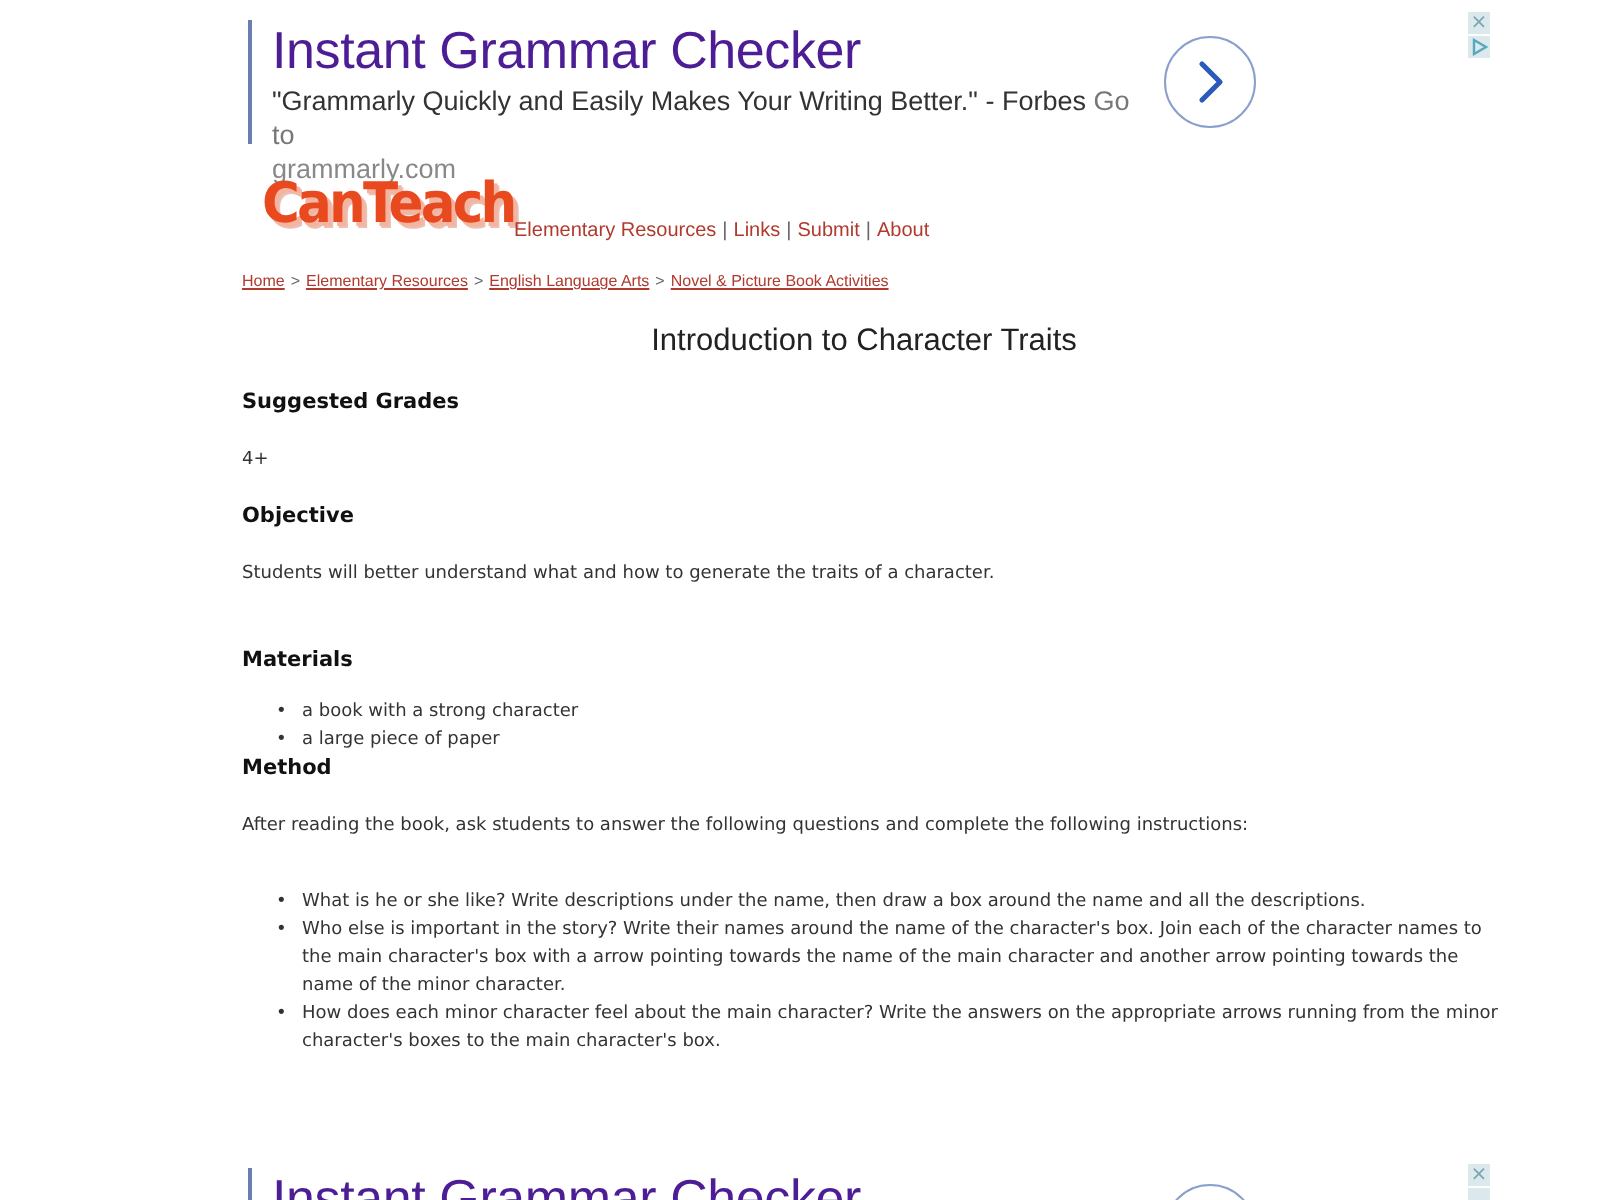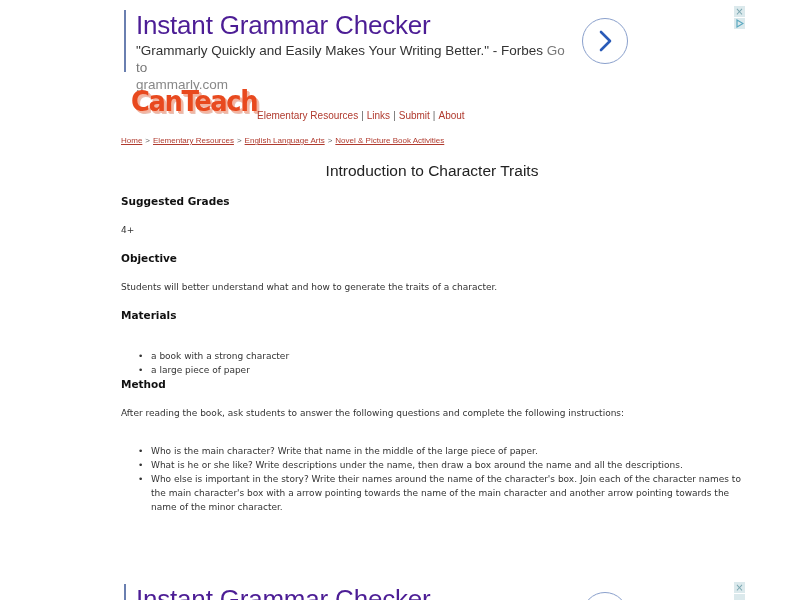--- a/index.html
+++ b/index.html
@@ -77,33 +77,33 @@
 </div>
 
 <div class="page-title"><span>Introduction to Character Traits</span></div>
 
 <div class="h" style="top:195px;">Suggested Grades</div>
 <div class="p" style="top:225px;">4+</div>
 
 <div class="h" style="top:252px;">Objective</div>
 <div class="p" style="top:282px;">Students will better understand what and how to generate the traits of a character.</div>
 
-<div class="h" style="top:309px;">Materials</div>
+<div class="h" style="top:324px;">Materials</div>
 <ul class="lst" style="top:337px;">
   <li>a book with a strong character</li>
   <li>a large piece of paper</li>
 </ul>
 
 <div class="h" style="top:378px;">Method</div>
 <div class="p" style="top:408px;">After reading the book, ask students to answer the following questions and complete the following instructions:</div>
 
 <ul class="lst method" style="top:432px;">
-  <li>Who is the main character? Write that name in the middle of the large piece of paper.</li>
   <li>What is he or she like? Write descriptions under the name, then draw a box around the name and all the descriptions.</li>
   <li>Who else is important in the story? Write their names around the name of the character's box. Join each of the character names to the main character's box with a arrow pointing towards the name of the main character and another arrow pointing towards the name of the minor character.</li>
+  <li>How does each minor character feel about the main character? Write the answers on the appropriate arrows running from the minor character's boxes to the main character's box.</li>
 </ul>
 
 <div class="ad ad-bottom">
   <div class="ad-bar"></div>
   <div class="ad-title">Instant Grammar Checker</div>
   <div class="ad-arrow"></div>
   <div class="ad-close" style="top:-2px;">×</div>
   <div class="ad-choices" style="top:10px;"></div>
 </div>
 

